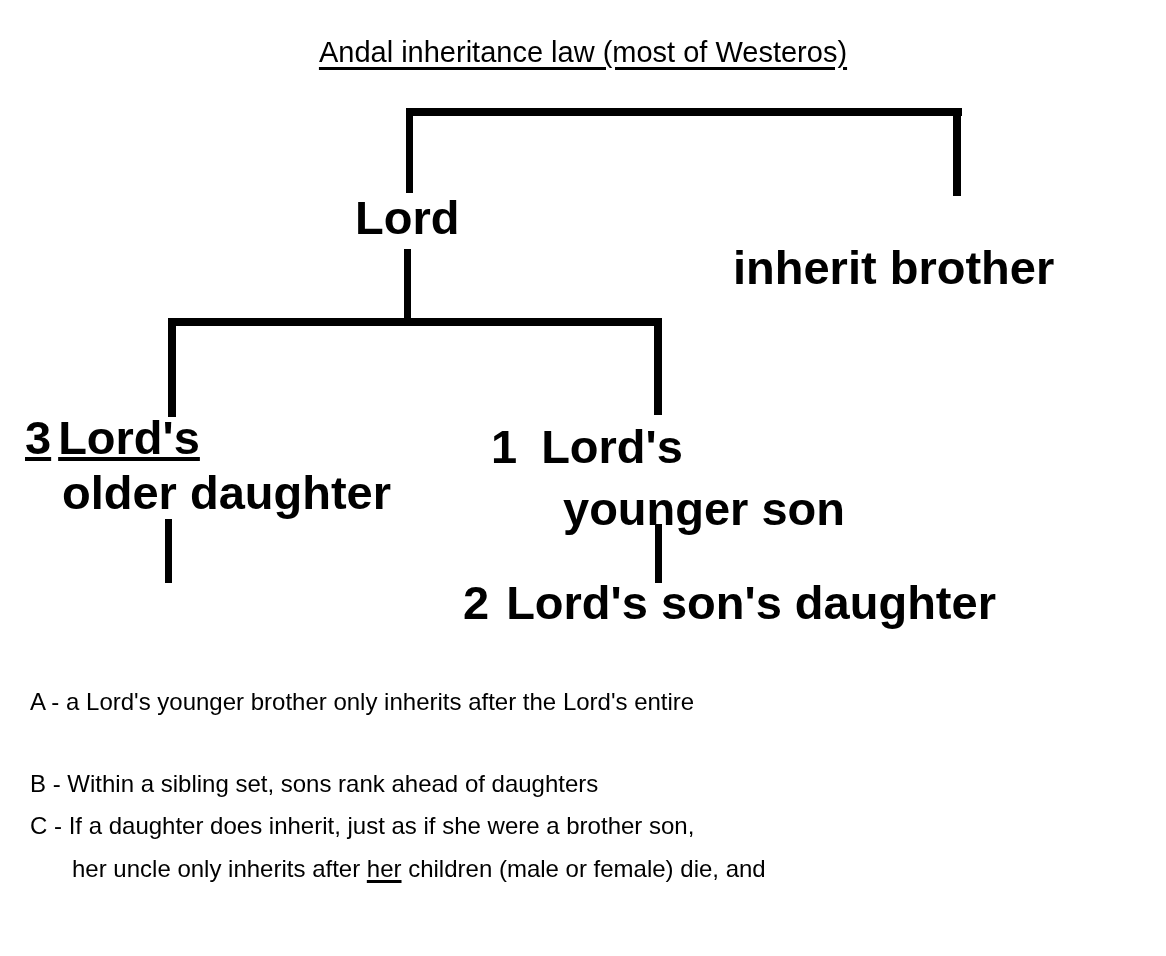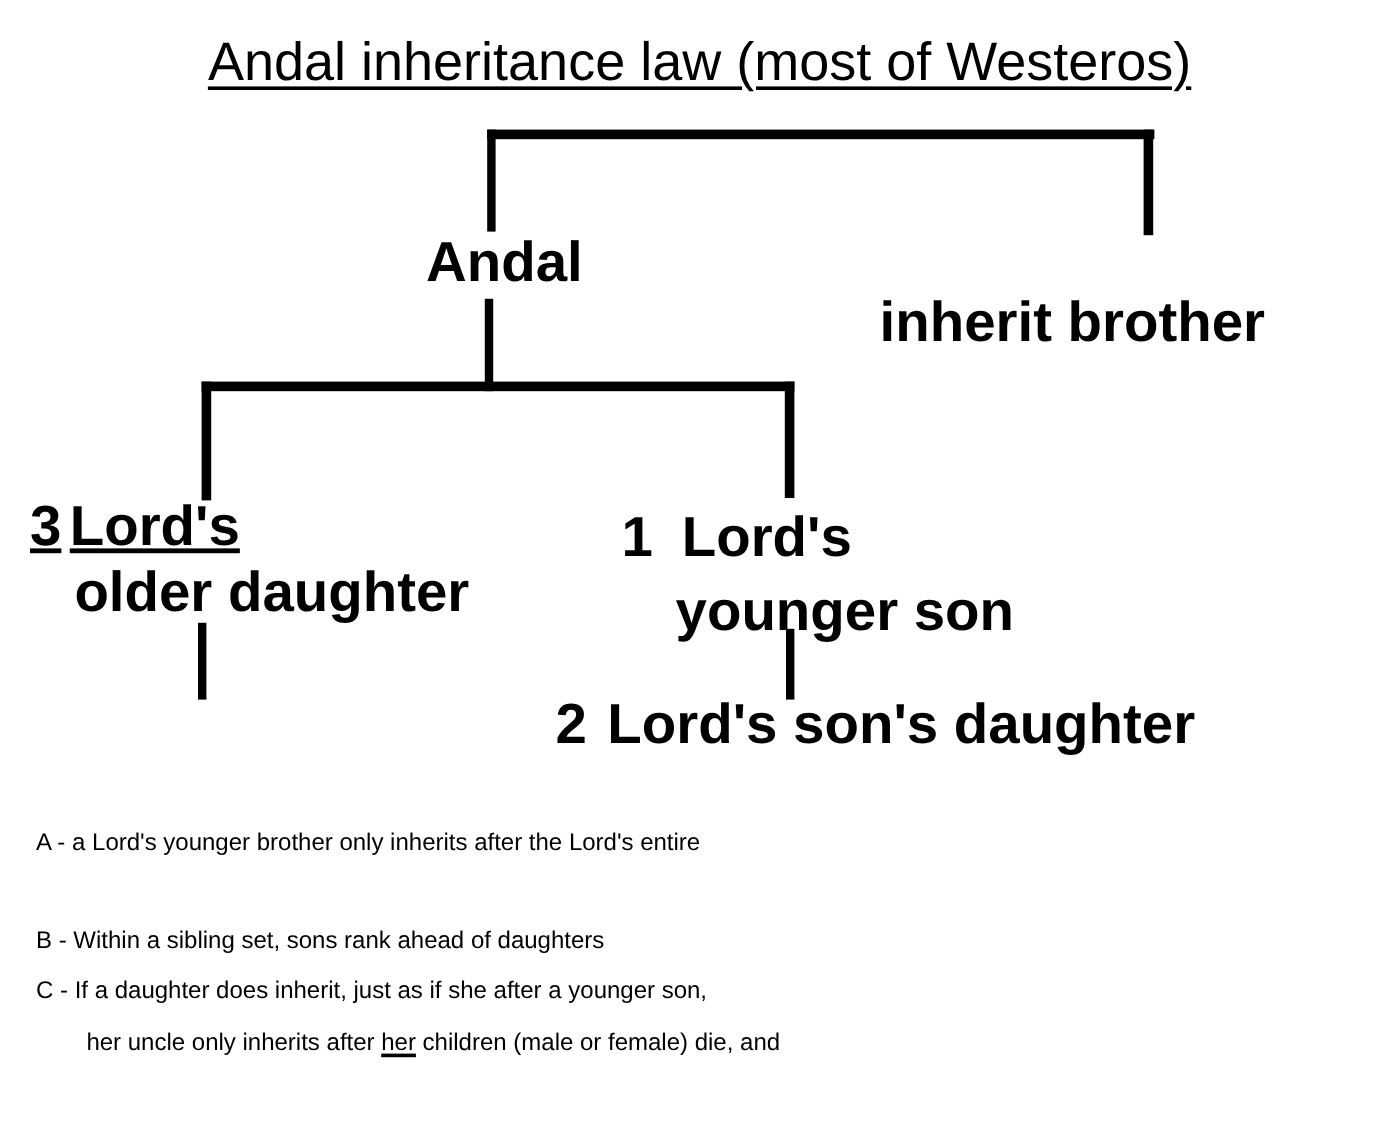--- a/index.html
+++ b/index.html
@@ -4,31 +4,31 @@
 <style>
   :root { --ink:#000000; --bg:#ffffff; }
   html,body { margin:0; padding:0; background:var(--bg); }
   .page {
     position:relative; width:1166px; height:956px;
     background:var(--bg); color:var(--ink);
     font-family:"Liberation Sans", sans-serif; overflow:hidden;
   }
   .title {
     position:absolute; left:0; right:0; top:33px;
-    text-align:center; font-size:45px; line-height:38px;
+    text-align:center; font-size:29px; line-height:38px;
     text-decoration:underline; text-decoration-thickness:3px; text-underline-offset:5px;
     white-space:nowrap;
   }
   .ln { position:absolute; background:var(--ink); }
   .node {
     position:absolute; font-weight:bold; font-size:47px; line-height:50px;
     white-space:nowrap; letter-spacing:0;
   }
   .note {
-    position:absolute; font-size:20px; line-height:40px; white-space:nowrap;
+    position:absolute; font-size:24px; line-height:40px; white-space:nowrap;
   }
   .u { text-decoration:underline; text-decoration-thickness:3px; text-underline-offset:3px;margin-top:28px; }
 </style>
 </head>
 <body>
 
 <div class="page">
 
   <div class="title">Andal inheritance law (most of Westeros)</div>
 
@@ -39,46 +39,46 @@
   <div class="ln" style="left:404px; top:249px; width:7px; height:77px;"></div>
 
   <div class="ln" style="left:168px; top:318px; width:494px; height:8px;"></div>
   <div class="ln" style="left:168px; top:318px; width:8px; height:99px;"></div>
   <div class="ln" style="left:654px; top:318px; width:8px; height:97px;"></div>
 
   <div class="ln" style="left:165px; top:519px; width:7px; height:64px;"></div>
   <div class="ln" style="left:655px; top:524px; width:7px; height:59px;"></div>
 
   <div class="node" style="left:355px; top:193px;">
-    <span>Andal</span>
+    <span>Lord</span>
   </div>
 
   <div class="node" style="left:733px; top:243px;">
     <span>inherit brother</span>
   </div>
 
   <div class="node" style="left:25px; top:413px;text-decoration:underline;">
     <span style="margin-right:7px;">3</span><span>Lord's</span>
   </div>
   <div class="node" style="left:62px; top:468px;">
     <span>older daughter</span>
   </div>
 
-  <div class="node" style="left:518px; top:422px;">
+  <div class="node" style="left:491px; top:422px;">
     <span style="margin-right:24px;">1</span><span>Lord's</span>
   </div>
   <div class="node" style="left:563px; top:484px;">
     <span>younger son</span>
   </div>
 
 
   <div class="node" style="left:463px; top:578px;text-align:right;">
     <span style="margin-right:17px;">2</span><span>Lord's son's daughter</span>
   </div>
 
   <div class="note" style="left:30px; top:682px;">A - a Lord's younger brother only inherits after the Lord's entire</div>
   <div class="note" style="left:30px; top:764px;">B - Within a sibling set, sons rank ahead of daughters</div>
-  <div class="note" style="left:30px; top:806px;">C - If a daughter does inherit, just as if she after a younger son,</div>
+  <div class="note" style="left:30px; top:806px;">C - If a daughter does inherit, just as if she were a brother son,</div>
   <div class="note" style="left:72px; top:849px;">
     <span>her uncle only inherits after </span><span class="u">her</span><span> children (male or female) die, and</span>
   </div>
 
 </div>
 
 </body></html>

